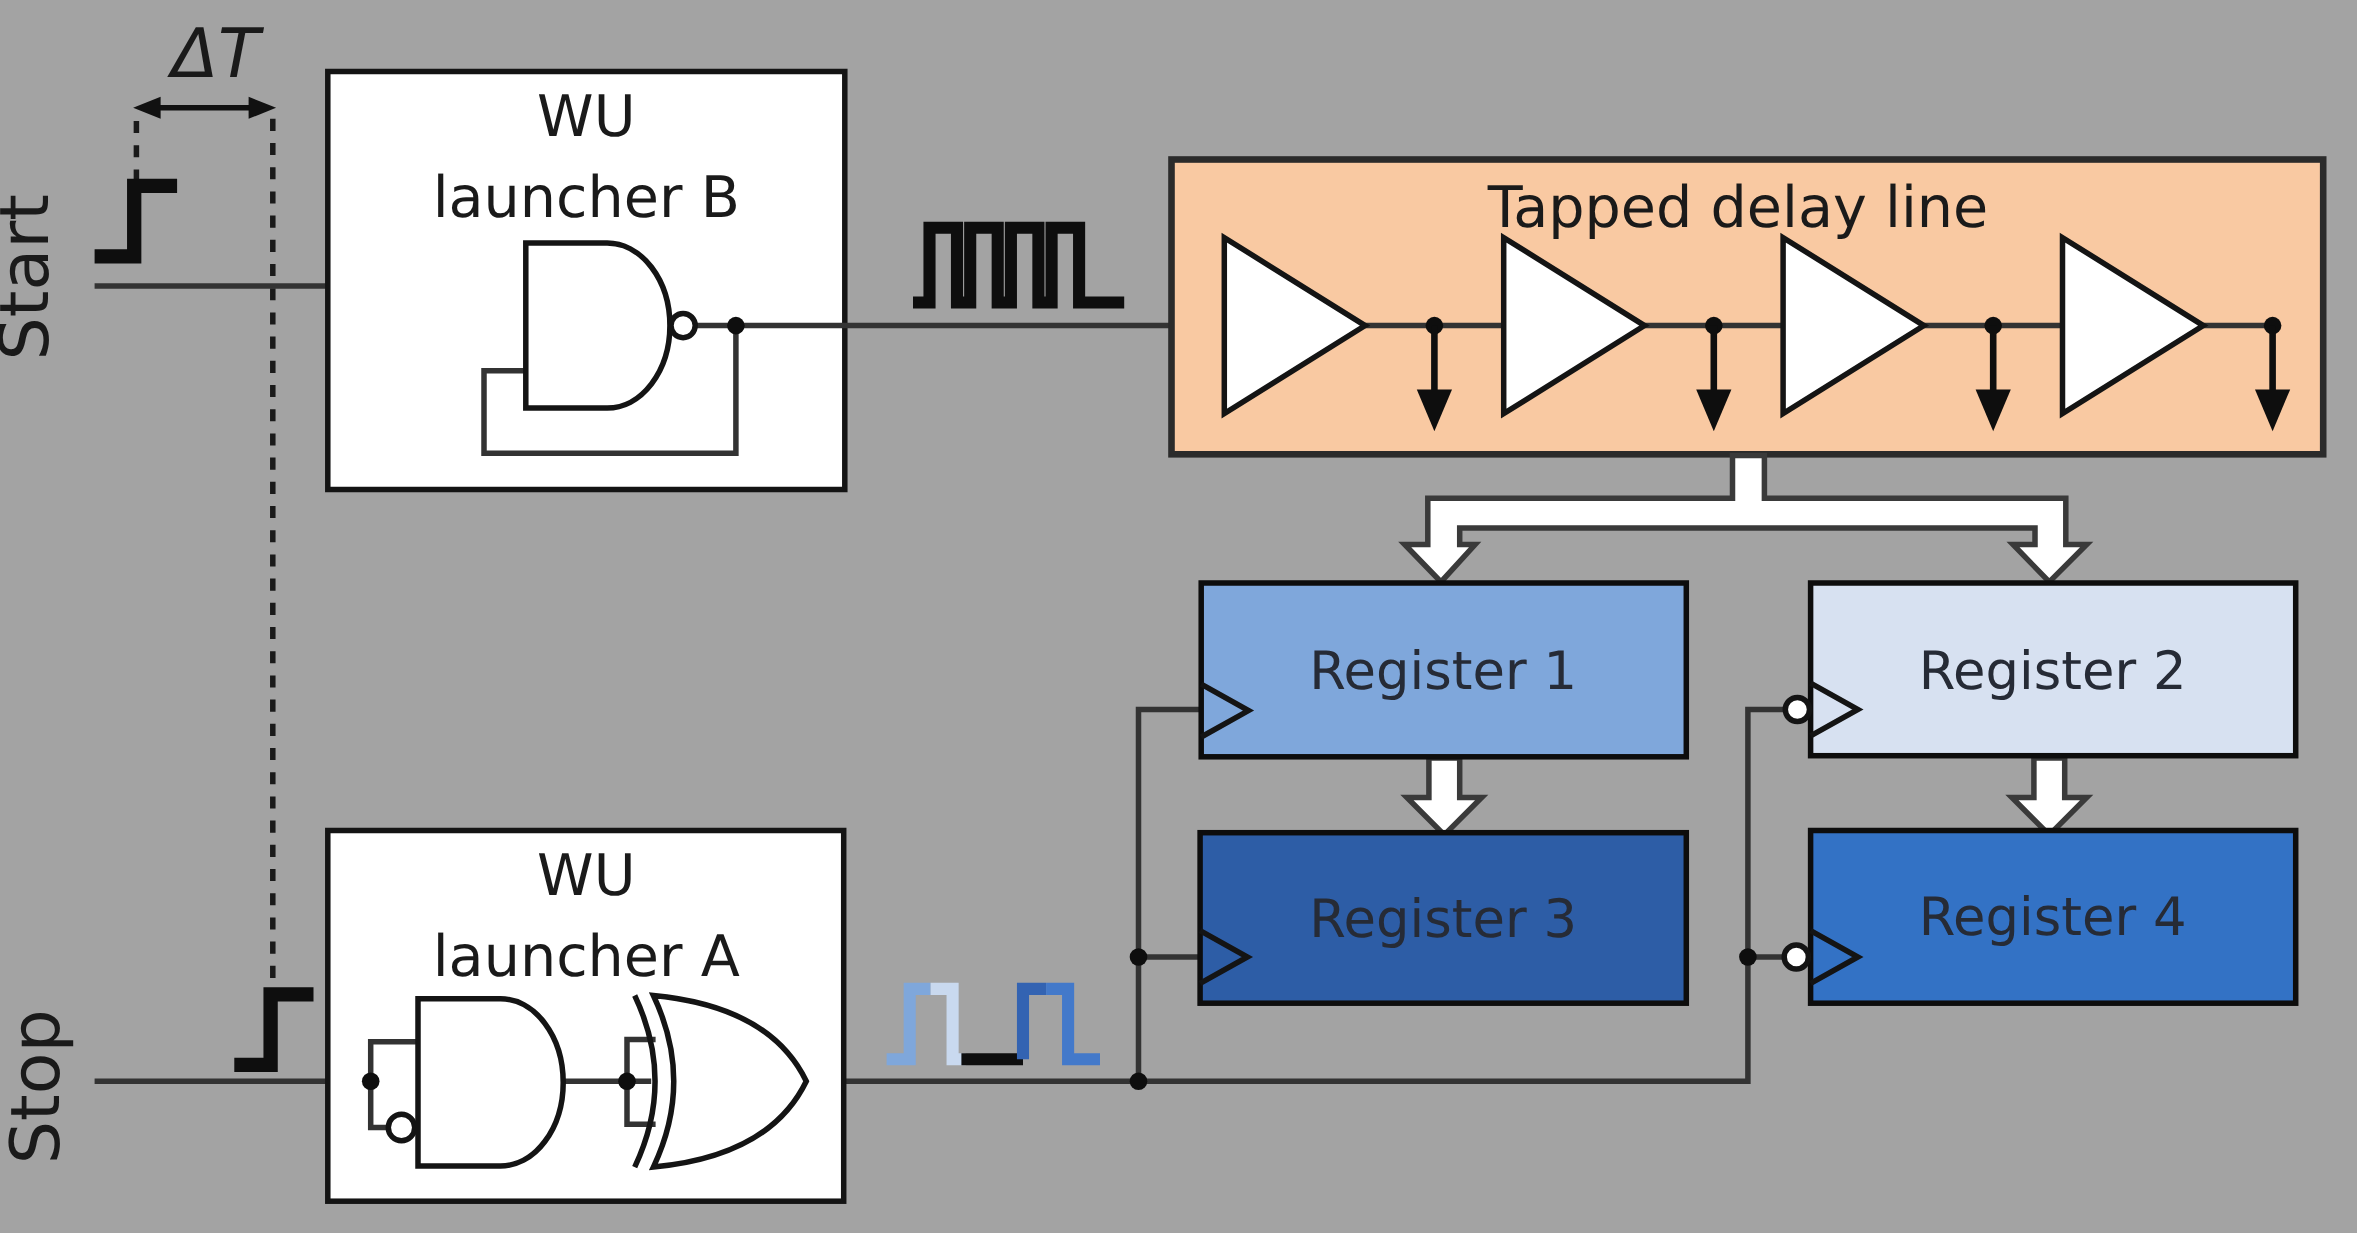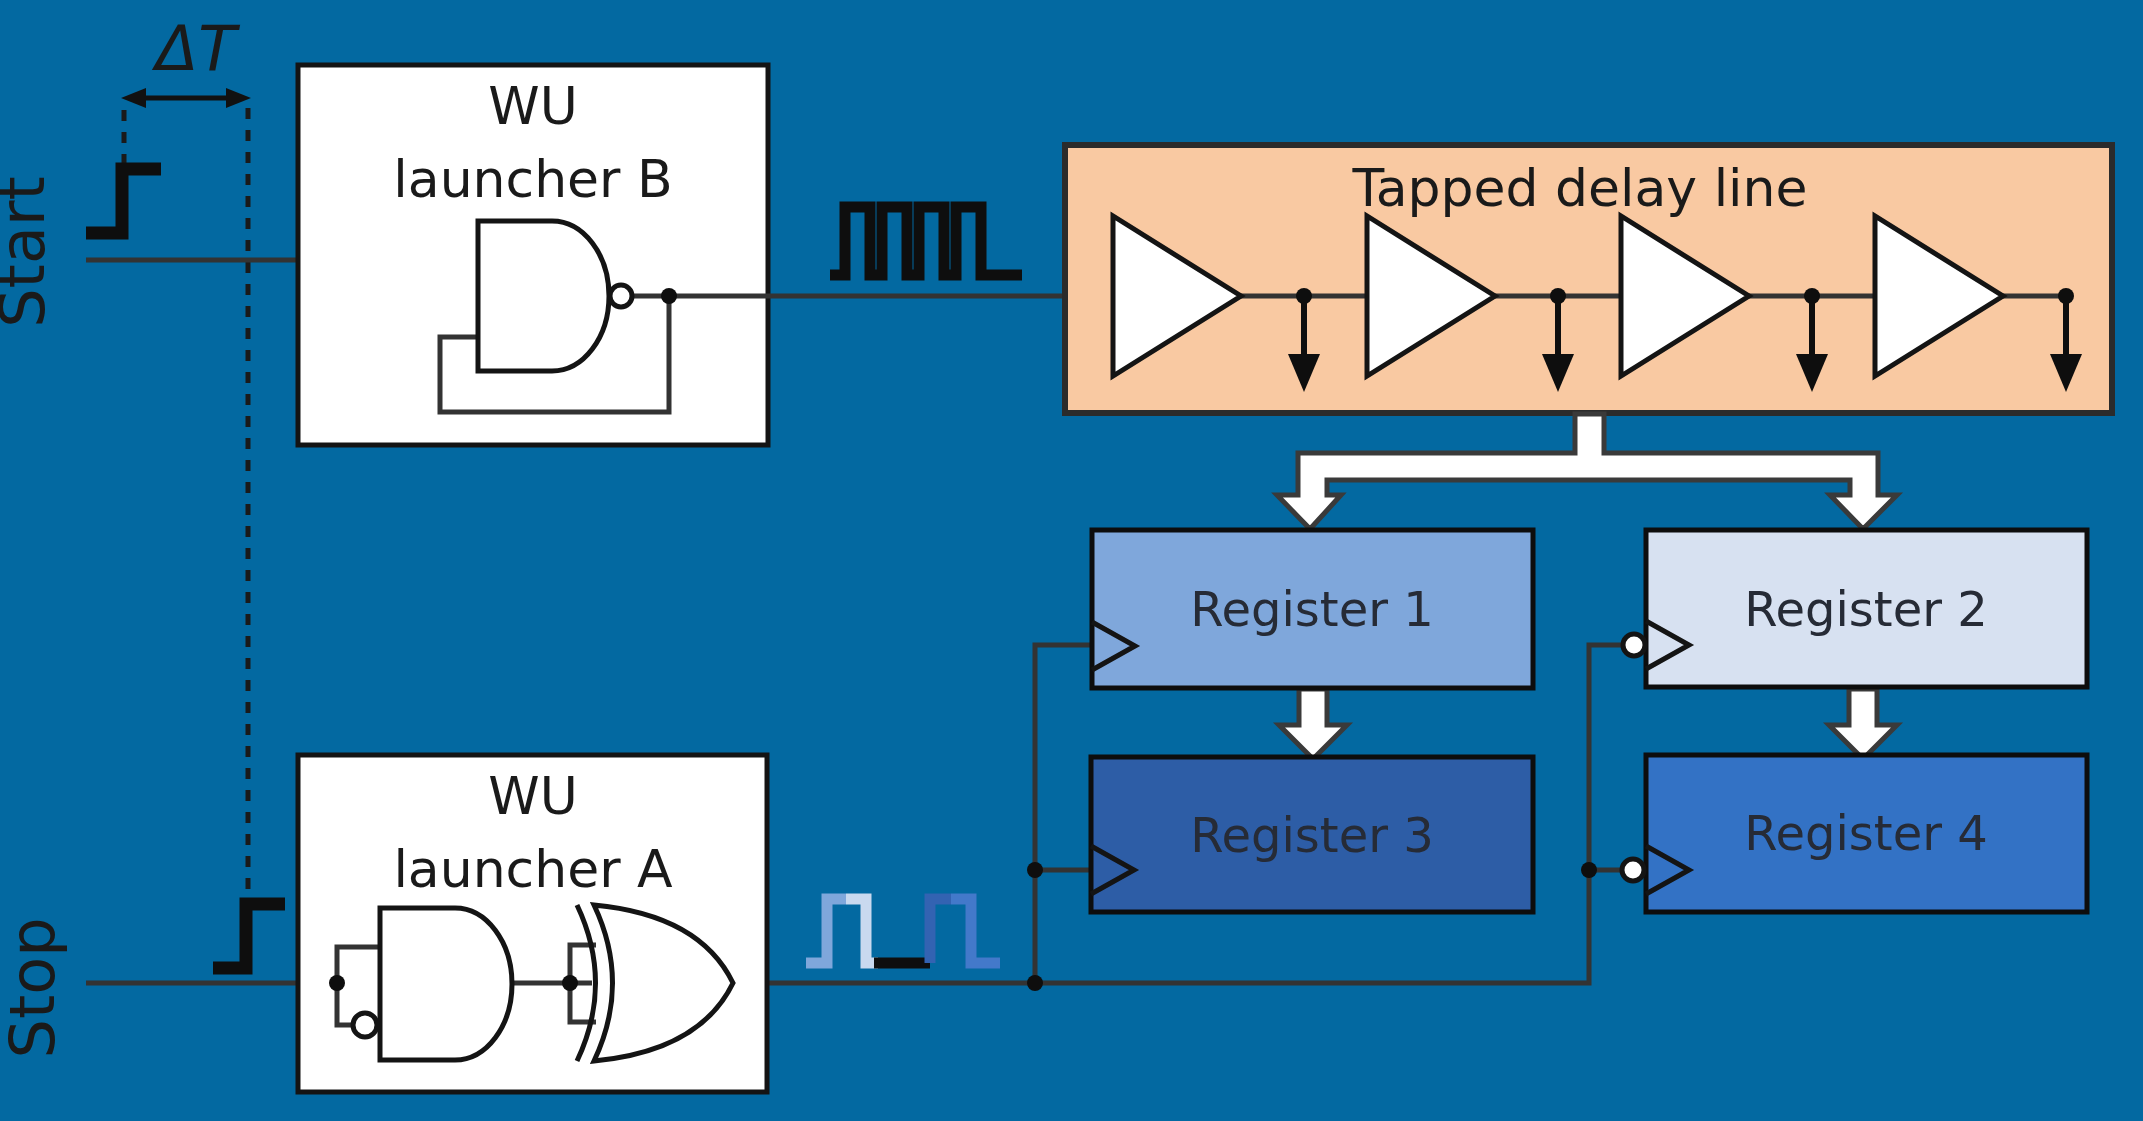--- a/index.html
+++ b/index.html
@@ -1,16 +1,16 @@
 <!DOCTYPE html>
 <html><head>
 <meta charset="utf-8">
 <style>
   html,body{margin:0;padding:0;background:#ffffff;}
-  .stage{width:2143px;height:1121px;background:#0369a1;position:relative;overflow:hidden;}
+  .stage{width:2143px;height:1121px;background:#a3a3a3;position:relative;overflow:hidden;}
   svg{display:block;}
   text{font-family:"DejaVu Sans","Liberation Sans",sans-serif;fill:#1a1a1a;}
   .wire{stroke:#333333;stroke-width:5;fill:none;}
   .boldstep{stroke:#0e0e0e;stroke-width:13;fill:none;}
   .boxline{stroke:#141414;stroke-width:5;fill:#ffffff;}
   .gate{stroke:#141414;stroke-width:5;fill:#ffffff;}
   .dash{stroke:#1a1a1a;stroke-width:5;stroke-dasharray:11 11;fill:none;}
   .dot{fill:#0e0e0e;stroke:none;}
   .outline-arrow{fill:#ffffff;stroke:#3a3a3a;stroke-width:5;stroke-linejoin:miter;}
   .regrect{stroke:#0d0d0d;stroke-width:5;}

